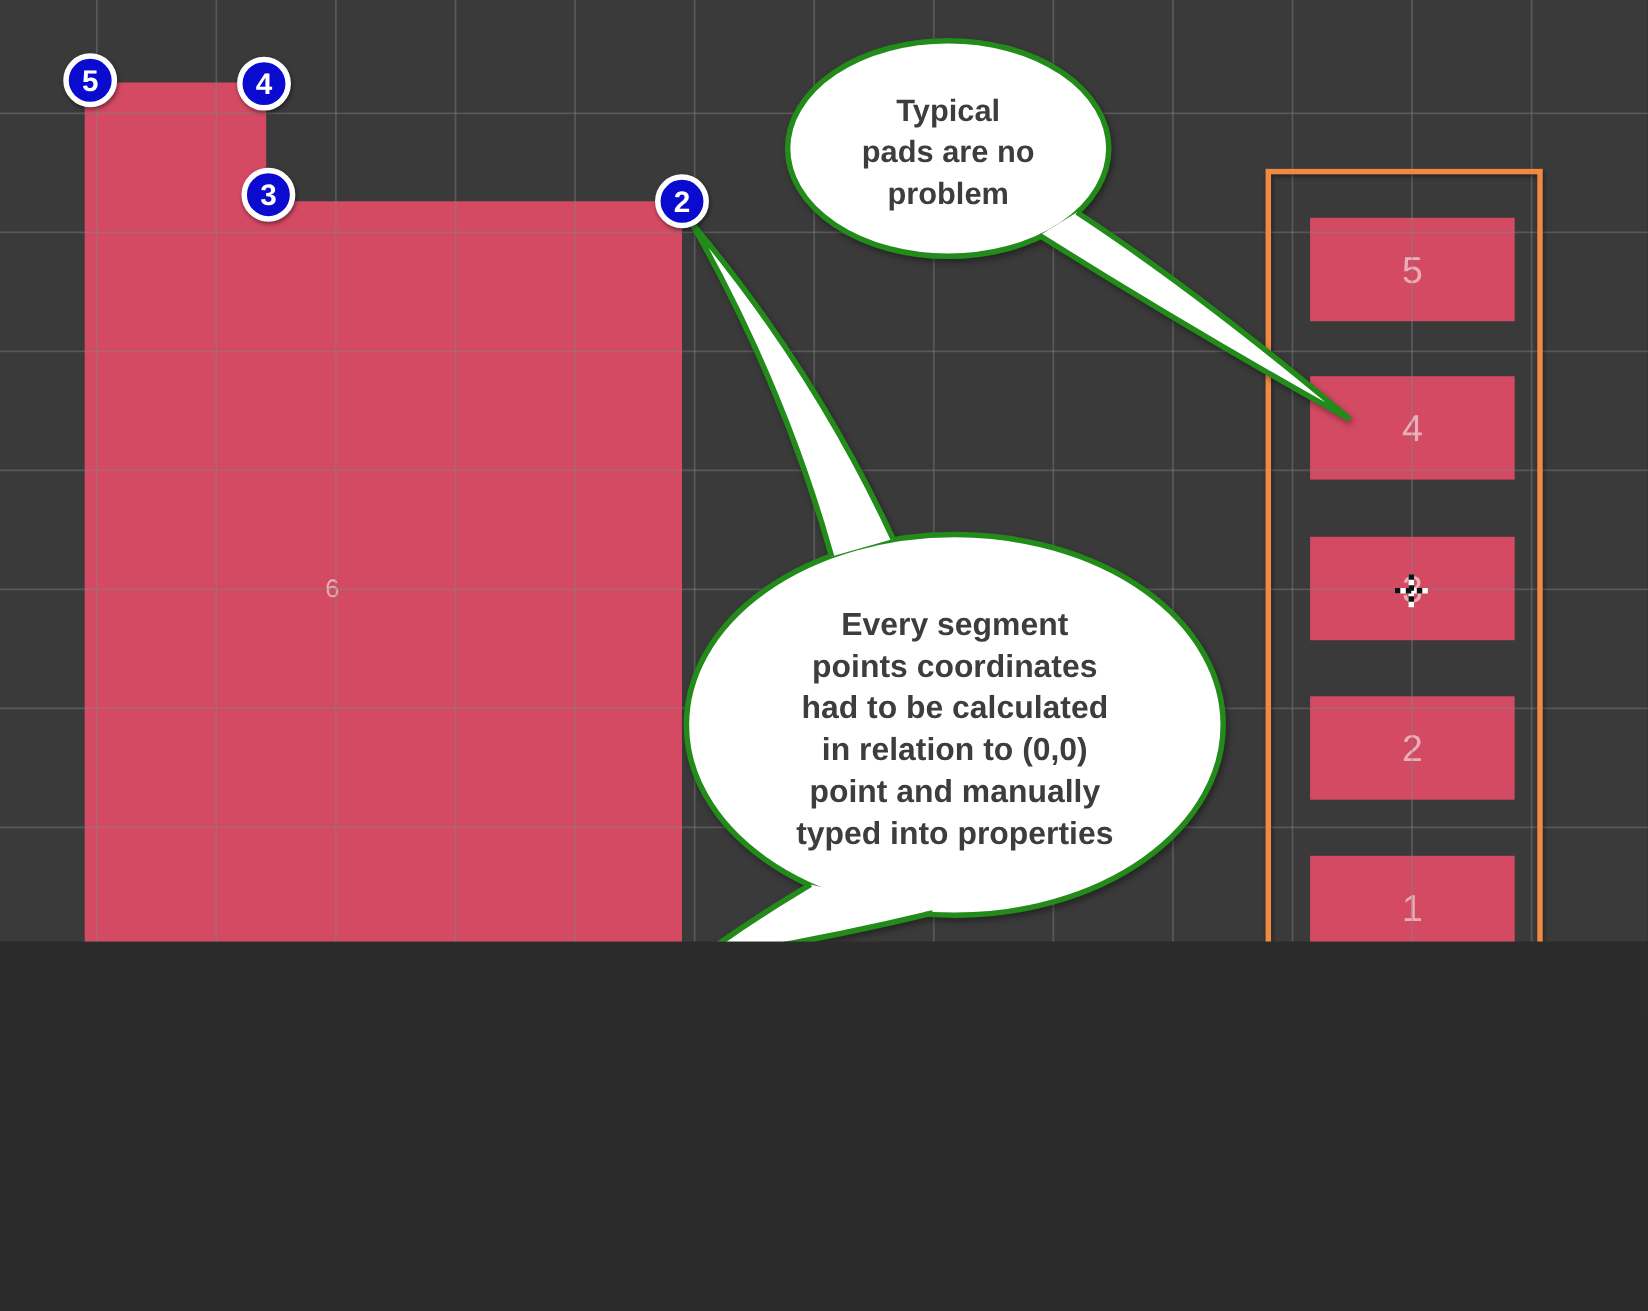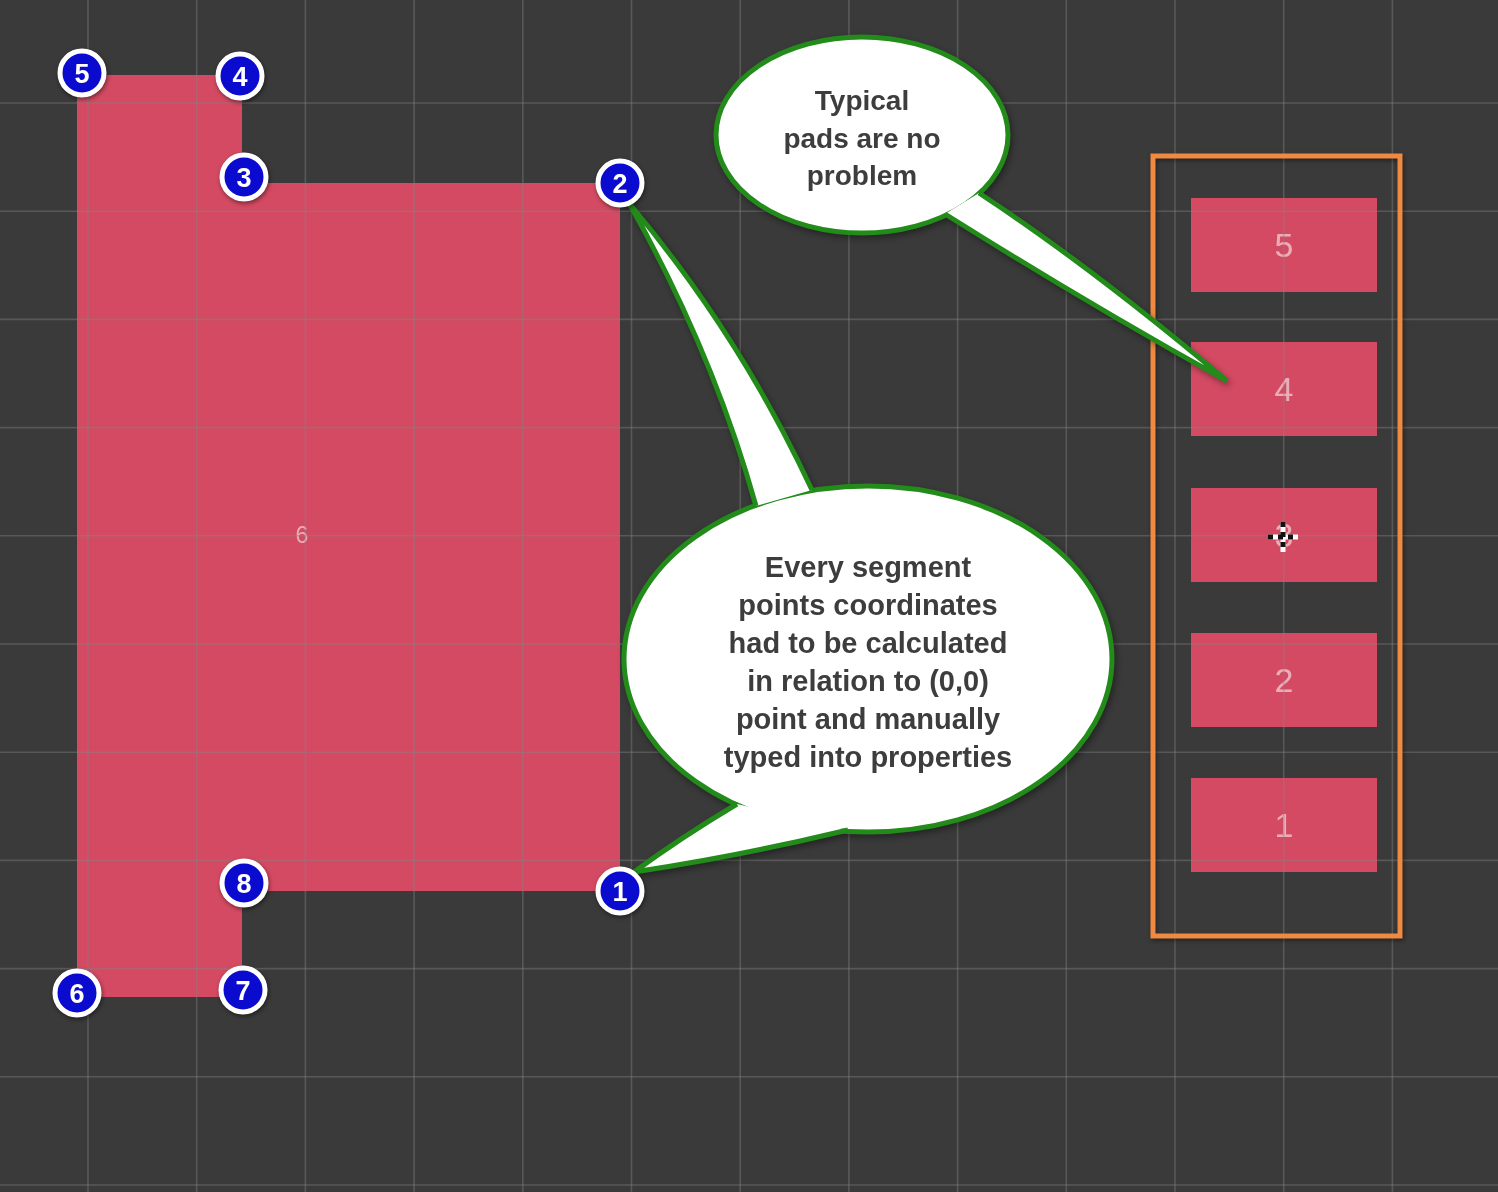--- a/index.html
+++ b/index.html
@@ -1,16 +1,16 @@
 <!DOCTYPE html>
 <html><head>
 <meta charset="utf-8">
 <style>
   html,body{margin:0;padding:0;background:#2c2b2c;}
-  .stage{position:relative;width:1498px;height:1192px;overflow:hidden;}
+  .stage{position:relative;width:1498px;height:856px;overflow:hidden;}
   svg{display:block;}
   text{font-family:"Liberation Sans","DejaVu Sans",sans-serif;}
   .bubble-text{font-weight:700;}
   .marker-num{font-weight:700;}
   .shadow-soft{filter:drop-shadow(2px 3px 3px rgba(0,0,0,0.38));}
   .shadow-tiny{filter:drop-shadow(1px 2px 2px rgba(0,0,0,0.45));}
 </style>
 </head>
 <body>
 

